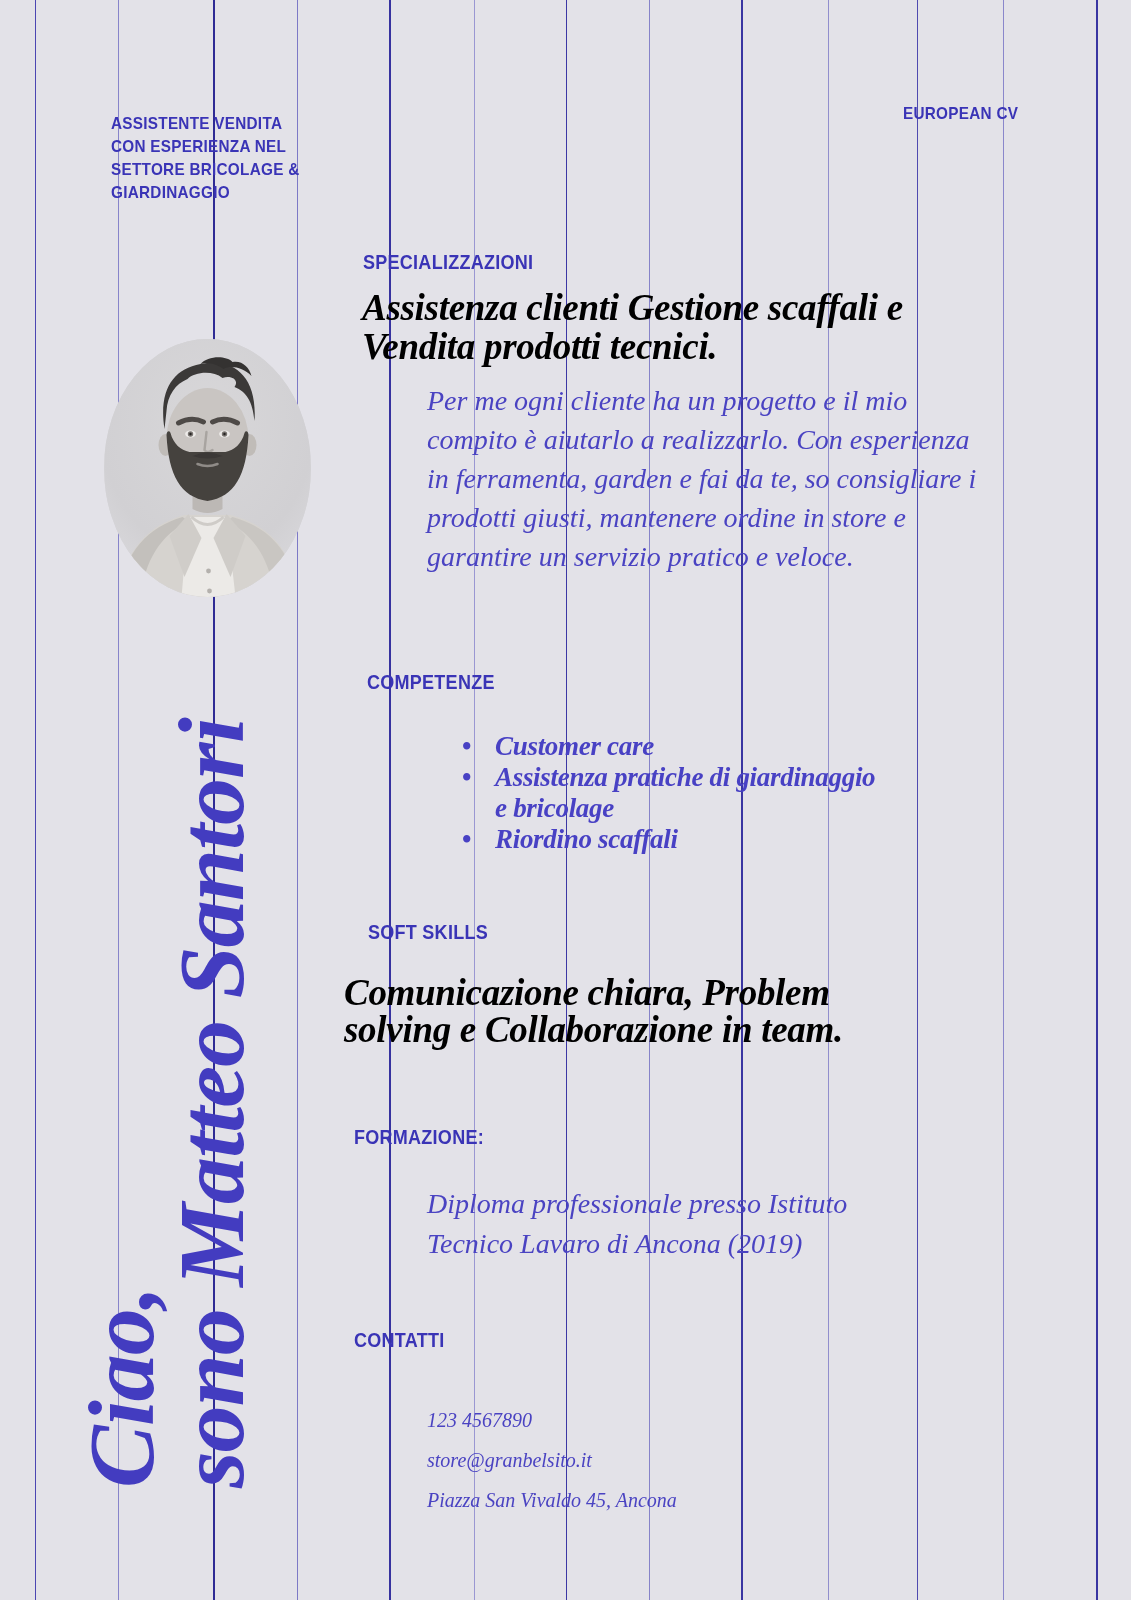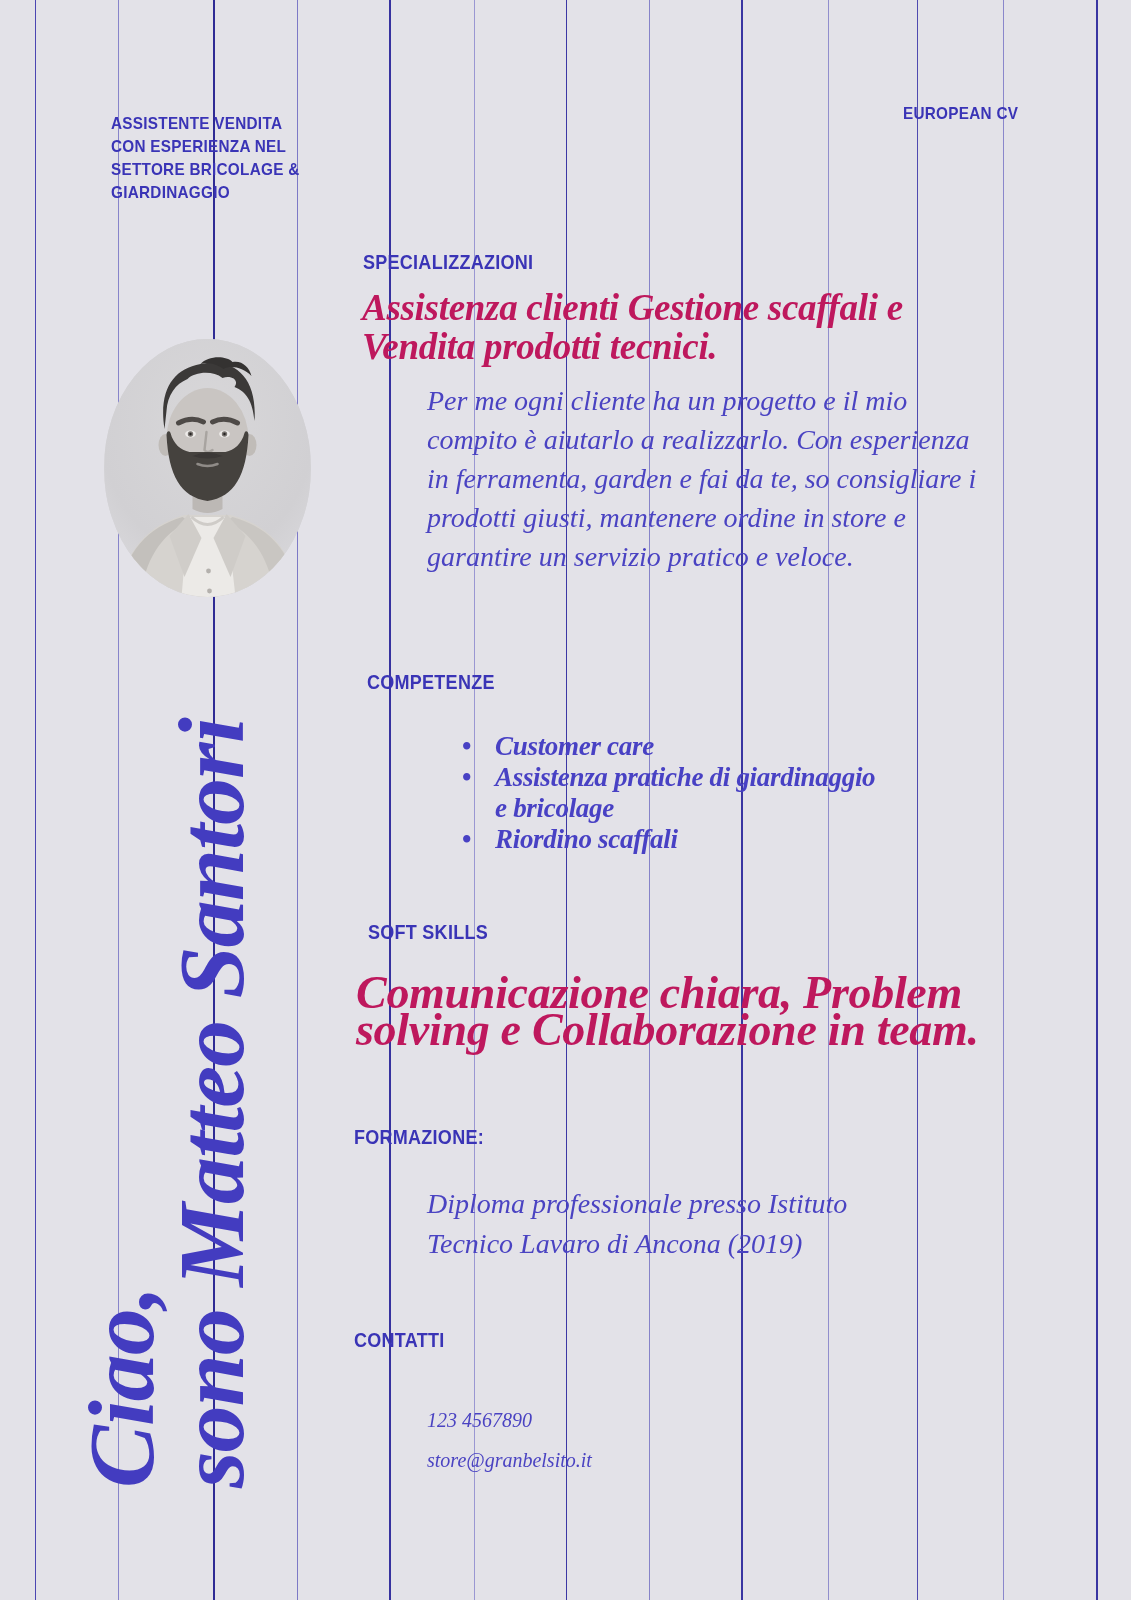--- a/index.html
+++ b/index.html
@@ -23,34 +23,34 @@
     letter-spacing:.3px;
     transform:scaleX(.9);transform-origin:left top;
     white-space:pre-line;
   }
   .small-label{font-size:17px;line-height:23px;}
   
   .serif-display{
     position:absolute;z-index:3;
     font-family:"Liberation Serif","DejaVu Serif",serif;
     font-style:italic;font-weight:700;
-    color:#be185d;
+    color:#000000;
     white-space:pre-line;
     letter-spacing:-.3px;
   }
   .serif-body{
     position:absolute;z-index:3;
     font-family:"Liberation Serif","DejaVu Serif",serif;
     font-style:italic;font-weight:400;
     color:#4a43c2;
     white-space:pre-line;
   }
   .headline{left:362px;top:288px;font-size:37px;line-height:39px;width:660px;}
   .intro{left:427px;top:381px;font-size:28px;line-height:39px;width:580px;}
-  .skills-big{left:356px;top:974px;font-size:46px;line-height:37px;width:660px;}
+  .skills-big{left:344px;top:974px;font-size:37px;line-height:37px;width:660px;}
   .edu-text{left:427px;top:1184px;font-size:28px;line-height:40px;width:520px;}
   .contact-line{left:427px;font-size:20px;line-height:40px;width:520px;}
   
   .bullets{
     position:absolute;left:448px;top:720px;z-index:3;
     margin:11px;padding:0;list-style:none;
     font-family:"Liberation Serif","DejaVu Serif",serif;
     font-style:italic;font-weight:700;
     font-size:27px;line-height:31px;
     color:#4841c4;width:540px;letter-spacing:-.3px;
@@ -205,14 +205,15 @@
   <div class="serif-display skills-big">Comunicazione chiara, Problem
 solving e Collaborazione in team.</div>
 
   <div class="label lbl-form">FORMAZIONE:</div>
   <div class="serif-body edu-text">Diploma professionale presso Istituto
 Tecnico Lavaro di Ancona (2019)</div>
 
   <div class="label lbl-cont">CONTATTI</div>
   <div class="serif-body contact-line" style="top:1400px;">123 4567890</div>
   <div class="serif-body contact-line" style="top:1440px;">store@granbelsito.it</div>
+  <div class="serif-body contact-line" style="top:1480px;">Piazza San Vivaldo 45, Ancona</div>
 
 </div>
 
 </body></html>

